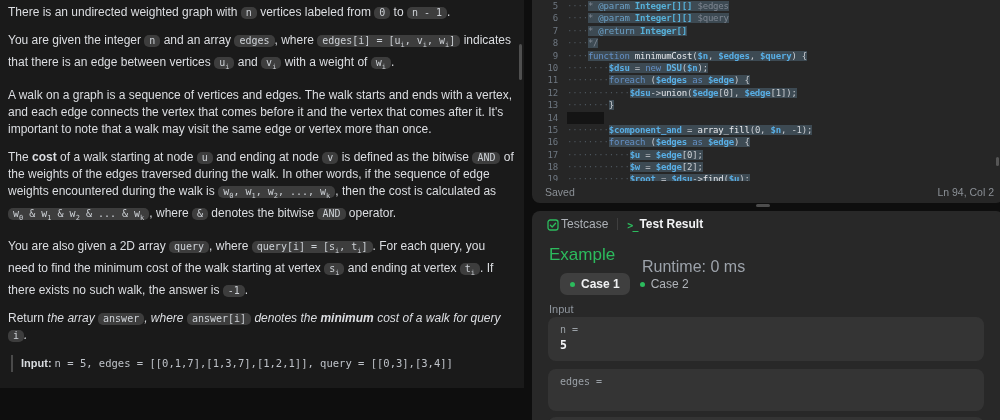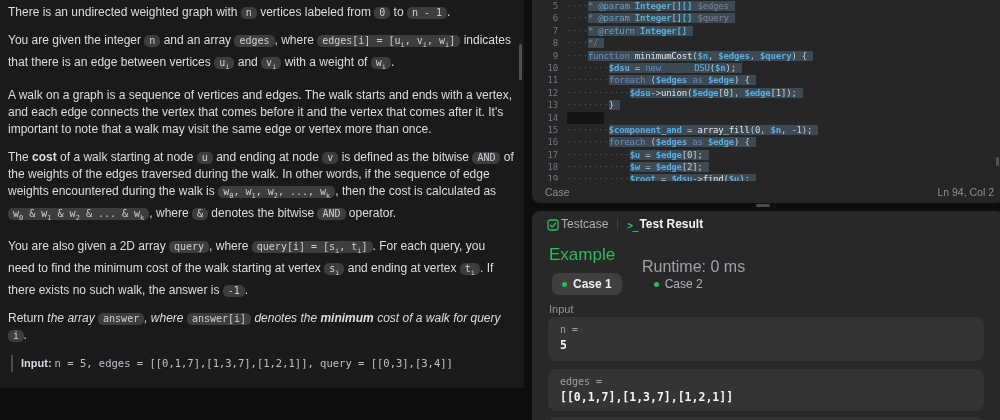--- a/index.html
+++ b/index.html
@@ -28,30 +28,30 @@
 
   
   .editor-panel { left:532px; top:0; width:472px; height:203px; background:#262626;
                   border-radius:0 0 8px 8px; overflow:hidden; }
   .code-area { position:absolute; left:0; top:0; width:100%; height:181px; overflow:hidden;
                font-family:"DejaVu Sans Mono", monospace; font-size:9px; letter-spacing:-0.2px;
                white-space:pre; }
   .code-line { height:12.4px; line-height:12.4px; }
   .lineno { display:inline-block; width:26px; text-align:right; margin-right:9px;
             color:#6e7781; }
-  .sel { background:#3d4a53; padding-right:6px; }
+  .sel { background:#3d4a53; }
   .darkline { display:inline-block; background:#141414; width:37px; height:12.4px; vertical-align:top; }
   .tk-ws  { color:#4c555c; }
   .tk-cm  { color:#7d8590; }
   .tk-at  { color:#6a9fc5; }
   .tk-ty  { color:#56b0d8; font-weight:bold; }
   .tk-kw  { color:#6390c6; }
   .tk-fn  { color:#e6e8ec; font-weight:normal; }
   .tk-var { color:#58aee5; font-weight:bold; }
-  .tk-cls { color:#5fb0e0; font-weight:normal;margin-left:28px; }
+  .tk-cls { color:#5fb0e0; font-weight:bold; }
   .tk-pl  { color:#c9ccd1; }
   .tk-num { color:#ccd0d5; }
   .status-bar { position:absolute; left:0; top:181px; width:100%; height:22px;
                 display:flex; justify-content:space-between; align-items:center;
                 padding:0 10px 0 13px; color:#8b9096; font-size:10.5px; }
   .editor-scroll-thumb { position:absolute; right:5px; top:157px; width:3px; height:9px;
                          background:#565656; border-radius:2px; }
 
   
   .resize-handle { left:756px; top:204px; width:14px; height:3px; background:#4d4d4d; border-radius:2px; }
@@ -60,21 +60,21 @@
   .result-panel { left:532px; top:211px; width:472px; height:209px; background:#282828;
                   border-radius:8px 8px 0 0; overflow:hidden; }
   .tabbar { position:absolute; left:0; top:0; width:100%; height:25px; display:flex;
             align-items:center; padding-left:15px; gap:9px; }
   .tab { display:flex; align-items:flex-end; gap:2px; font-size:12px; color:#aeb2b8; cursor:default; }
   .tab.active { color:#f2f3f5; font-weight:bold; }
   .tab-sep { width:1px; height:12px; background:#3f3f3f; }
   .term-icon { color:var(--green); font-family:"DejaVu Sans Mono", monospace; font-size:10px; font-weight:bold; letter-spacing:-1px; }
   .accepted { position:absolute; left:17px; top:34px; font-size:17px; color:var(--green); font-weight:500; }
   .runtime { position:absolute; left:110px; top:47px; font-size:16px; color:#9da3ab; }
-  .case-row { position:absolute; left:20px; top:62px; display:flex; align-items:center; gap:22px; }
+  .case-row { position:absolute; left:28px; top:62px; display:flex; align-items:center; }
   .case-btn { display:flex; align-items:center; gap:6px; font-size:12px; color:#b0b4ba;
               padding:4px 10px; border-radius:7px; }
   .case-btn.selected { background:#3f3f3f; color:#f0f1f3; font-weight:bold; }
   .dot { width:5px; height:5px; border-radius:50%; background:var(--green); }
   .input-label { position:absolute; left:17px; top:92px; font-size:11px; color:#8f969e; }
   .field-box { position:absolute; left:16px; width:436px; background:#343434; border-radius:8px;
                padding:7px 12px; }
   .field-label { font-size:10px; color:#9aa0a6; font-family:"DejaVu Sans Mono", monospace; }
   .field-value { margin-top:3px; font-size:11.5px; color:#f4f5f7; font-weight:bold;
                  font-family:"DejaVu Sans Mono", monospace; }
@@ -100,21 +100,21 @@
       <div class="ex-line"><span class="ex-label">Input: </span><span class="ex-val">n = 5, edges = [[0,1,7],[1,3,7],[1,2,1]], query = [[0,3],[3,4]]</span></div>
 
     </div>
   </div>
   <div class="desc-scroll-thumb"></div>
 </div>
 
 <div class="panel editor-panel">
   <div class="code-area" id="code-lines"><div class="code-line"><span class="lineno">5</span><span class="tk-ws">····</span><span class="sel"><span class="tk-cm">* </span><span class="tk-at">@param</span><span class="tk-pl"> </span><span class="tk-ty">Integer[][]</span><span class="tk-pl"> </span><span class="tk-cm">$edges</span></span></div><div class="code-line"><span class="lineno">6</span><span class="tk-ws">····</span><span class="sel"><span class="tk-cm">* </span><span class="tk-at">@param</span><span class="tk-pl"> </span><span class="tk-ty">Integer[][]</span><span class="tk-pl"> </span><span class="tk-cm">$query</span></span></div><div class="code-line"><span class="lineno">7</span><span class="tk-ws">····</span><span class="sel"><span class="tk-cm">* </span><span class="tk-at">@return</span><span class="tk-pl"> </span><span class="tk-ty">Integer[]</span></span></div><div class="code-line"><span class="lineno">8</span><span class="tk-ws">····</span><span class="sel"><span class="tk-cm">*/</span></span></div><div class="code-line"><span class="lineno">9</span><span class="tk-ws">····</span><span class="sel"><span class="tk-kw">function</span><span class="tk-pl"> </span><span class="tk-fn">minimumCost</span><span class="tk-pl">(</span><span class="tk-var">$n</span><span class="tk-pl">, </span><span class="tk-var">$edges</span><span class="tk-pl">, </span><span class="tk-var">$query</span><span class="tk-pl">) {</span></span></div><div class="code-line"><span class="lineno">10</span><span class="tk-ws">········</span><span class="sel"><span class="tk-var">$dsu</span><span class="tk-pl"> = </span><span class="tk-kw">new</span><span class="tk-pl"> </span><span class="tk-cls">DSU</span><span class="tk-pl">(</span><span class="tk-var">$n</span><span class="tk-pl">);</span></span></div><div class="code-line"><span class="lineno">11</span><span class="tk-ws">········</span><span class="sel"><span class="tk-kw">foreach</span><span class="tk-pl"> (</span><span class="tk-var">$edges</span><span class="tk-pl"> </span><span class="tk-kw">as</span><span class="tk-pl"> </span><span class="tk-var">$edge</span><span class="tk-pl">) {</span></span></div><div class="code-line"><span class="lineno">12</span><span class="tk-ws">············</span><span class="sel"><span class="tk-var">$dsu</span><span class="tk-pl">-&gt;</span><span class="tk-fn">union</span><span class="tk-pl">(</span><span class="tk-var">$edge</span><span class="tk-pl">[</span><span class="tk-num">0</span><span class="tk-pl">], </span><span class="tk-var">$edge</span><span class="tk-pl">[</span><span class="tk-num">1</span><span class="tk-pl">]);</span></span></div><div class="code-line"><span class="lineno">13</span><span class="tk-ws">········</span><span class="sel"><span class="tk-pl">}</span></span></div><div class="code-line"><span class="lineno">14</span><span class="darkline"></span></div><div class="code-line"><span class="lineno">15</span><span class="tk-ws">········</span><span class="sel"><span class="tk-var">$component_and</span><span class="tk-pl"> = </span><span class="tk-fn">array_fill</span><span class="tk-pl">(</span><span class="tk-num">0</span><span class="tk-pl">, </span><span class="tk-var">$n</span><span class="tk-pl">, </span><span class="tk-num">-1</span><span class="tk-pl">);</span></span></div><div class="code-line"><span class="lineno">16</span><span class="tk-ws">········</span><span class="sel"><span class="tk-kw">foreach</span><span class="tk-pl"> (</span><span class="tk-var">$edges</span><span class="tk-pl"> </span><span class="tk-kw">as</span><span class="tk-pl"> </span><span class="tk-var">$edge</span><span class="tk-pl">) {</span></span></div><div class="code-line"><span class="lineno">17</span><span class="tk-ws">············</span><span class="sel"><span class="tk-var">$u</span><span class="tk-pl"> = </span><span class="tk-var">$edge</span><span class="tk-pl">[</span><span class="tk-num">0</span><span class="tk-pl">];</span></span></div><div class="code-line"><span class="lineno">18</span><span class="tk-ws">············</span><span class="sel"><span class="tk-var">$w</span><span class="tk-pl"> = </span><span class="tk-var">$edge</span><span class="tk-pl">[</span><span class="tk-num">2</span><span class="tk-pl">];</span></span></div><div class="code-line"><span class="lineno">19</span><span class="tk-ws">············</span><span class="sel"><span class="tk-var">$root</span><span class="tk-pl"> = </span><span class="tk-var">$dsu</span><span class="tk-pl">-&gt;</span><span class="tk-fn">find</span><span class="tk-pl">(</span><span class="tk-var">$u</span><span class="tk-pl">);</span></span></div></div>
   <div class="status-bar">
-    <span>Case</span>
+    <span>Saved</span>
     <span>Ln 94, Col 2</span>
   </div>
   <div class="editor-scroll-thumb"></div>
 </div>
 
 <div class="panel resize-handle"></div>
 
 <div class="panel result-panel">
   <div class="tabbar">
     <div class="tab">
@@ -146,16 +146,15 @@
   </div>
 
   <div class="input-label">Input</div>
 
   <div class="field-box" id="field-0">
     <div class="field-label">n =</div>
     <div class="field-value">5</div>
   </div>
   <div class="field-box" id="field-1">
     <div class="field-label">edges =</div>
-    <div class="field-value">[[0,1,7],[1,3,7],[1,2,1]]</div>
   </div>
   <div class="field-partial"></div>
 </div>
 
 </body></html>

